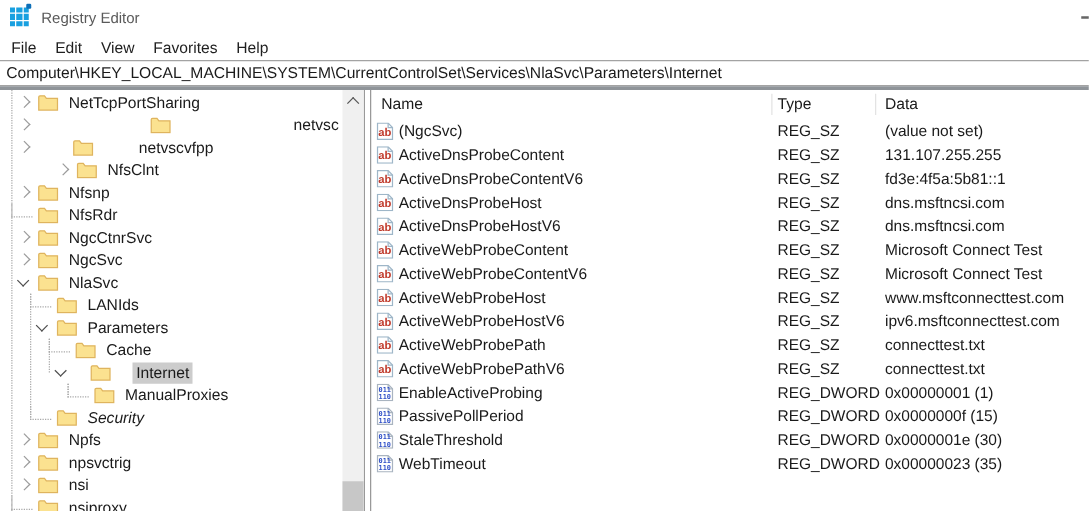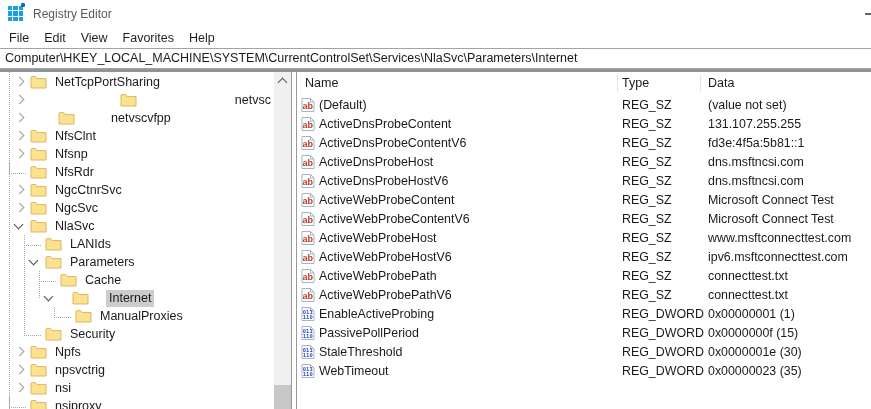--- a/index.html
+++ b/index.html
@@ -107,21 +107,21 @@
         </div>
         <div class="trow" style="padding-left: 6px; gap: 28px;">
           <span class="tconn">
             <i class="chev right"></i>
           </span>
           <svg width="17" height="14" viewBox="0 0 17 14">
             <path d="M1 13 V2.6 Q1 1.6 2 1.6 H5.6 L7.1 3.6 H16 V13 Z" fill="#fbe290" stroke="#dfb45e" stroke-width="1"></path>
           </svg>
           <span class="tlabel">netvscvfpp</span>
         </div>
-        <div class="trow" style="padding-left: 6px;">
+        <div class="trow" style="padding-left: 6px; margin-left: 31px;">
           <span class="tconn">
             <i class="chev right"></i>
           </span>
           <svg width="17" height="14" viewBox="0 0 17 14">
             <path d="M1 13 V2.6 Q1 1.6 2 1.6 H5.6 L7.1 3.6 H16 V13 Z" fill="#fbe290" stroke="#dfb45e" stroke-width="1"></path>
           </svg>
           <span class="tlabel">NfsClnt</span>
         </div>
         <div class="trow" style="padding-left: 6px;">
           <span class="tconn">
@@ -206,21 +206,21 @@
         </div>
         <div class="trow" style="padding-left: 51px;">
           <span class="tconn">
             <i class="lconn"></i>
           </span>
           <svg width="17" height="14" viewBox="0 0 17 14">
             <path d="M1 13 V2.6 Q1 1.6 2 1.6 H5.6 L7.1 3.6 H16 V13 Z" fill="#fbe290" stroke="#dfb45e" stroke-width="1"></path>
           </svg>
           <span class="tlabel">ManualProxies</span>
         </div>
-        <div class="trow" style="padding-left: 21px;">
+        <div class="trow" style="padding-left: 21px; font-style: italic;">
           <span class="tconn">
             <i class="lconn"></i>
           </span>
           <svg width="17" height="14" viewBox="0 0 17 14">
             <path d="M1 13 V2.6 Q1 1.6 2 1.6 H5.6 L7.1 3.6 H16 V13 Z" fill="#fbe290" stroke="#dfb45e" stroke-width="1"></path>
           </svg>
           <span class="tlabel">Security</span>
         </div>
         <div class="trow" style="padding-left: 6px;">
           <span class="tconn">
@@ -276,21 +276,21 @@
       <span class="hsep" style="left:403px"></span>
     </div>
     <div class="list-body" id="list-body">
         <div class="lrow">
           <span class="cname">
             <svg width="14" height="14" viewBox="0 0 14 14">
               <path d="M1 .5 H9.5 L13 4 V13.5 H1 Z" fill="#ffffff" stroke="#9eb6c8"></path>
               <path d="M9.5 .5 V4 H13" fill="none" stroke="#9eb6c8"></path>
               <text x="1.6" y="10.5" font-size="9" font-weight="bold" fill="#c03a2b" font-family="Liberation Sans, sans-serif">ab</text>
             </svg>
-            <span>(Default)</span>
+            <span>(NgcSvc)</span>
           </span>
           <span class="ctype">REG_SZ</span>
           <span class="cdata">(value not set)</span>
         </div>
         <div class="lrow">
           <span class="cname">
             <svg width="14" height="14" viewBox="0 0 14 14">
               <path d="M1 .5 H9.5 L13 4 V13.5 H1 Z" fill="#ffffff" stroke="#9eb6c8"></path>
               <path d="M9.5 .5 V4 H13" fill="none" stroke="#9eb6c8"></path>
               <text x="1.6" y="10.5" font-size="9" font-weight="bold" fill="#c03a2b" font-family="Liberation Sans, sans-serif">ab</text>

